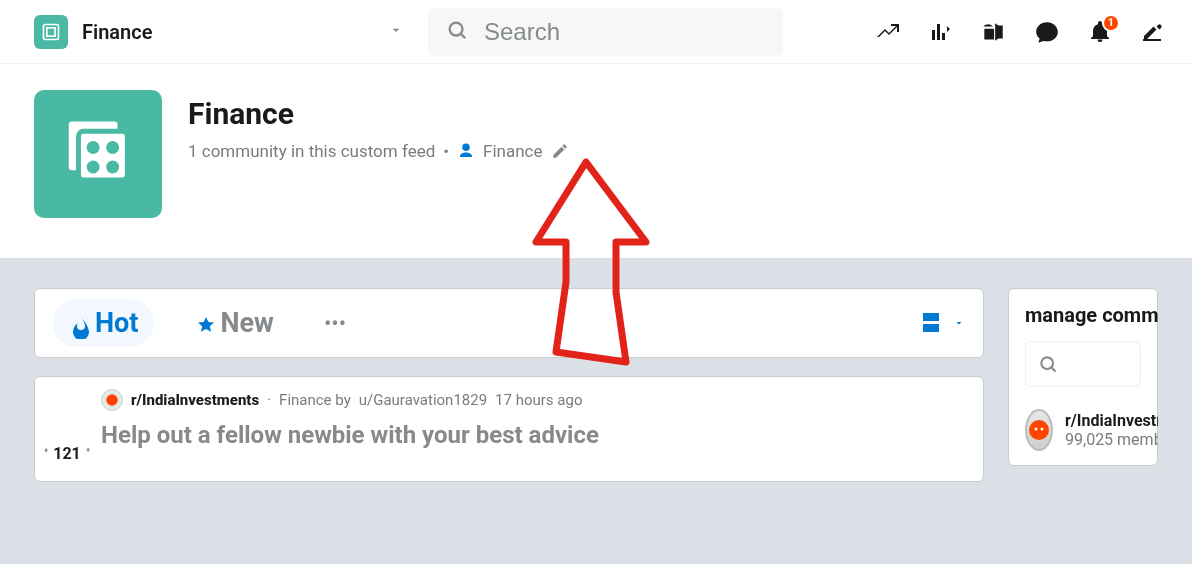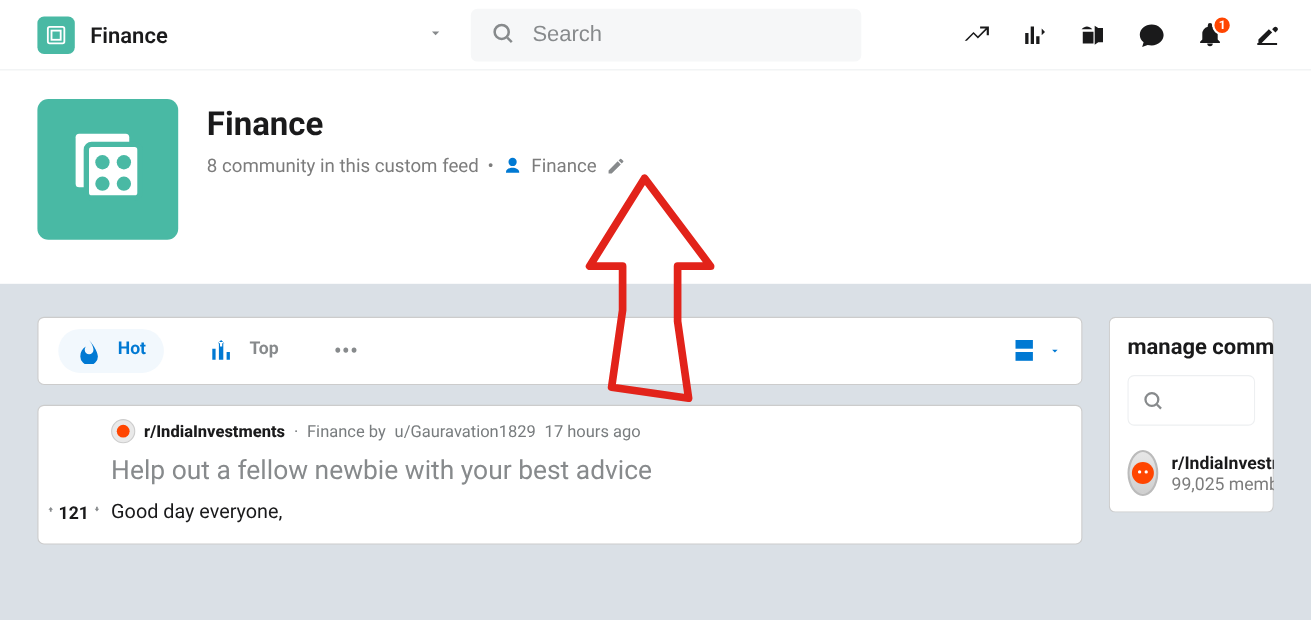--- a/index.html
+++ b/index.html
@@ -27,21 +27,21 @@
     width:34px;height:34px;border-radius:6px;background:var(--teal);
     display:flex;align-items:center;justify-content:center;color:#fff;
   }
   .feed-title-sm{font-size:20px;font-weight:600;}
   .chevron{margin-left:auto;color:#878a8c;}
   .search-wrap{
     flex:0 0 auto;width:355px;height:48px;background:#f6f7f8;border-radius:6px;
     display:flex;align-items:center;padding:0 18px;gap:14px;
   }
   .search-wrap input{
-    border:none;background:transparent;outline:none;font-size:20px;color:#1c1c1c;width:100%;
+    border:none;background:transparent;outline:none;font-size:24px;color:#1c1c1c;width:100%;
   }
   .search-wrap input::placeholder{color:#878a8c;}
   .topbar-actions{margin-left:auto;display:flex;align-items:center;gap:28px;}
   .icon-btn{color:#1a1a1b;cursor:pointer;position:relative;display:flex;align-items:center;justify-content:center;}
   .badge{
     position:absolute;top:-6px;right:-8px;background:#ff4500;color:#fff;
     font-size:11px;font-weight:700;width:18px;height:18px;border-radius:50%;
     display:flex;align-items:center;justify-content:center;border:2px solid #fff;
   }
 
@@ -58,39 +58,39 @@
   .feed-sub svg.pencil{color:#878a8c;cursor:pointer;}
 
   
   .body{background:var(--gray-bg);min-height:400px;padding:30px 34px;display:flex;gap:24px;align-items:flex-start;}
   .col-main{flex:1;min-width:0;display:flex;flex-direction:column;gap:18px;}
   .card{background:var(--card-bg);border:1px solid #ccc;border-radius:6px;}
 
   
   .sortbar{display:flex;align-items:center;gap:24px;padding:10px 18px;}
   .pill{
-    display:flex;align-items:flex-start;gap:14px;padding:8px 16px;border-radius:28px;
-    font-size:16px;font-weight:700;color:var(--gray-txt);cursor:pointer;
+    display:flex;align-items:flex-end;gap:2px;padding:8px 16px;border-radius:28px;
+    font-size:27px;font-weight:700;color:var(--gray-txt);cursor:pointer;
   }
   .pill.active{background:#f2f8fd;color:var(--blue);}
   .pill svg{width:24px;height:24px;}
   .pill:not(.active) svg{color:var(--blue);}
   .dots{color:#878a8c;font-size:22px;padding:4px 10px;cursor:pointer;}
   .sortbar .view-switch{margin-left:auto;display:flex;align-items:center;gap:6px;color:var(--blue);cursor:pointer;}
 
   
   .post{display:flex;gap:10px;padding:12px 16px 18px 8px;}
   .vote-col{display:flex;align-items:flex-end;gap:4px;color:#878a8c;width:48px;}
   .vote-col .score{font-weight:700;color:#1a1a1b;font-size:16px;}
   .vote-col svg{cursor:pointer;}
   .post-main{flex:1;min-width:0;}
   .post-meta{display:flex;align-items:center;gap:8px;font-size:15px;color:#787c7e;margin-bottom:10px;}
   .post-meta .sub{font-weight:800;color:#1a1a1b;}
   .sub-avatar{width:22px;height:22px;border-radius:50%;background:#e9e9e9;border:1px solid #ccc;display:inline-flex;align-items:center;justify-content:center;}
-  .post-title{font-size:24px;font-weight:400;color:#878a8c;margin:4px 0 14px;}
+  .post-title{font-size:24px;font-weight:700;color:#878a8c;margin:4px 0 14px;}
   .post-body{font-size:18px;color:#1a1a1b;}
 
   
   .col-side{flex:0 0 150px;overflow:hidden;}
   .side-card{background:var(--card-bg);border:1px solid #ccc;border-radius:6px;padding:14px 16px;}
   .side-title{font-size:20px;font-weight:700;margin-bottom:14px;white-space:nowrap;}
   .side-search{border:1px solid #edeff1;border-radius:6px;height:46px;display:flex;align-items:center;padding:0 12px;color:#878a8c;margin-bottom:22px;}
   .side-comm{display:flex;align-items:center;gap:12px;}
   .side-avatar{width:42px;height:42px;border-radius:50%;background:linear-gradient(#e7e7e7,#cfcfcf);border:2px solid #bbb;display:flex;align-items:center;justify-content:center;}
   .side-comm-txt .name{font-weight:700;white-space:nowrap;}
@@ -173,21 +173,21 @@
         <rect x="12" y="10" width="30" height="30" rx="3" fill="#fff" stroke="#49b9a4" stroke-width="3"></rect>
         <circle cx="21" cy="20" r="4" fill="#49b9a4"></circle>
         <circle cx="33" cy="20" r="4" fill="#49b9a4"></circle>
         <circle cx="21" cy="32" r="4" fill="#49b9a4"></circle>
         <circle cx="33" cy="32" r="4" fill="#49b9a4"></circle>
       </svg>
     </div>
     <div>
       <div class="feed-heading">Finance</div>
       <div class="feed-sub">
-        <span>8 community in this custom feed</span>
+        <span>1 community in this custom feed</span>
         <span class="sep">•</span>
         <svg class="person" width="18" height="18" viewBox="0 0 24 24" fill="currentColor">
             <path d="M12 12a5 5 0 1 0-5-5 5 5 0 0 0 5 5zm0 2c-4 0-8 2-8 5v1h16v-1c0-3-4-5-8-5z"></path>
           </svg>
         <span>Finance</span>
         <svg class="pencil" width="18" height="18" viewBox="0 0 24 24" fill="currentColor">
             <path d="M3 17.25V21h3.75L17.81 9.94l-3.75-3.75L3 17.25zM20.71 7.04a1 1 0 0 0 0-1.41l-2.34-2.34a1 1 0 0 0-1.41 0l-1.83 1.83 3.75 3.75 1.83-1.83z"></path>
           </svg>
       </div>
     </div>
@@ -198,23 +198,23 @@
 
       <div class="card sortbar">
         <div class="pill active">
           <svg viewBox="0 0 24 24" fill="currentColor">
               <path d="M12 2s4 5 4 9a4 4 0 0 1-8 0 6 6 0 0 1 1-3c-3 2-5 5-5 9a8 8 0 0 0 16 0c0-6-8-15-8-15z"></path>
             </svg>
           <span>Hot</span>
         </div>
         <div class="pill">
           <svg viewBox="0 0 24 24" fill="currentColor">
-              <path d="M4 20h3V10H4v10zm6 0h4V4h-4v16zm7 0h3v-7h-3v7zM12 2l3 3h-2v3h-2V5H9z"></path>
-            </svg>
-          <span>Top</span>
+              <path d="M12 2l2.4 5 5.6.5-4.2 3.8 1.3 5.5L12 14l-5.1 2.8 1.3-5.5L4 7.5l5.6-.5z"></path>
+            </svg>
+          <span>New</span>
         </div>
         <span class="dots">•••</span>
         <div class="view-switch">
           <svg width="24" height="20" viewBox="0 0 24 20" fill="currentColor">
               <rect x="0" y="0" width="16" height="8"></rect>
               <rect x="0" y="11" width="16" height="8"></rect>
             </svg>
           <svg width="12" height="12" viewBox="0 0 24 24" fill="currentColor">
               <path d="M7 10l5 5 5-5z"></path>
             </svg>
@@ -238,21 +238,20 @@
                   <circle cx="12" cy="12" r="10"></circle>
                 </svg>
             </span>
             <span class="sub">r/IndiaInvestments</span>
             <span>·</span>
             <span>Finance by </span>
             <span>u/Gauravation1829</span>
             <span>17 hours ago</span>
           </div>
           <div class="post-title">Help out a fellow newbie with your best advice</div>
-          <div class="post-body">Good day everyone,</div>
         </div>
       </div>
 
     </div>
 
     <div class="col-side">
       <div class="side-card">
         <div class="side-title">manage communities</div>
         <div class="side-search">
           <svg width="20" height="20" viewBox="0 0 24 24" fill="none" stroke="currentColor" stroke-width="2.5">

